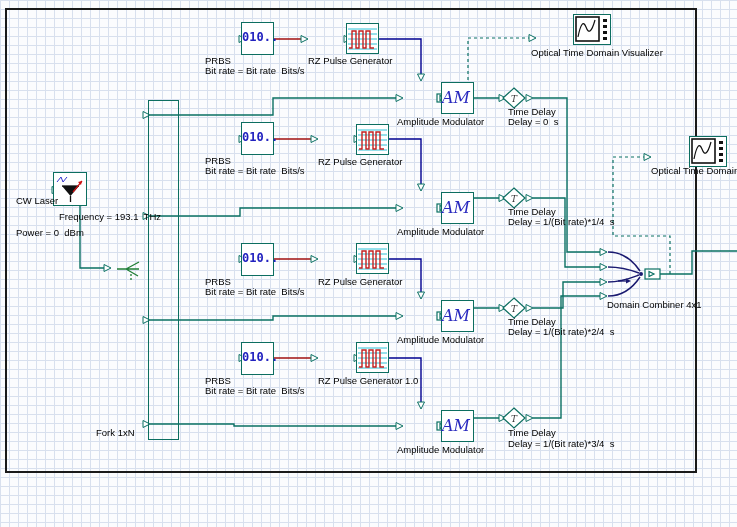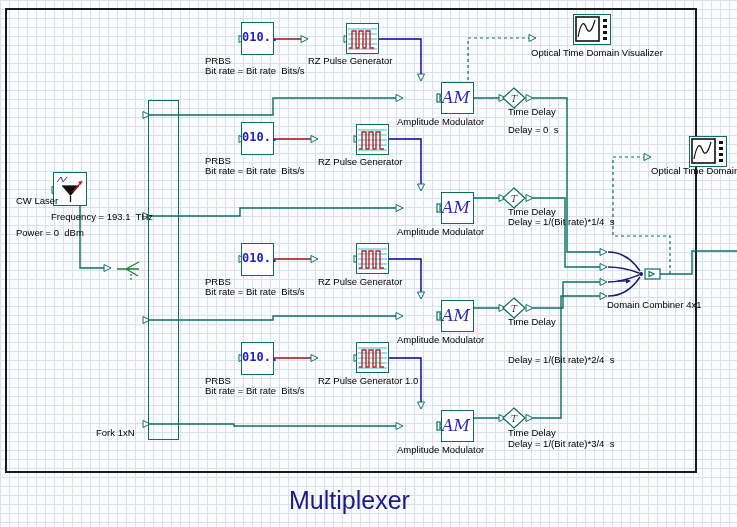--- a/index.html
+++ b/index.html
@@ -110,21 +110,21 @@
     <svg width="32" height="32">
       <polyline points="3,9 7,4 9,9 13,4" stroke="#3333cc" stroke-width="1" fill="none"></polyline>
       <polygon points="8,13 25,13 16.5,23" fill="#111"></polygon>
       <line x1="16.5" y1="23" x2="16.5" y2="29" stroke="#111" stroke-width="1.3"></line>
       <line x1="8" y1="13" x2="25" y2="13" stroke="#111" stroke-width="1.3"></line>
       <line x1="19" y1="19" x2="28" y2="8" stroke="#c11" stroke-width="1.2"></line>
       <polygon points="28,8 24,9 27,12" fill="#c11"></polygon>
     </svg>
   </div>
   <div class="lbl" style="left:16px;top:196px;">CW Laser</div>
-  <div class="lbl" style="left:24px;top:212px;padding-left:27px;">Frequency = 193.1  THz</div>
+  <div class="lbl" style="left:32px;top:212px;padding-left:27px;">Frequency = 193.1  THz</div>
   <div class="lbl" style="left:16px;top:228px;">Power = 0  dBm</div>
 
   <div class="blk" style="left:112px;top:100px;width:31px;height:340px;background:transparent;border-width:1.5px;"></div>
   <div class="lbl" style="left:96px;top:428px;">Fork 1xN</div>
 
   <div class="blk" style="left:205px;top:22px;width:33px;height:33px;">
     <span class="prbs-txt">010..</span>
     </div>
   <div class="lbl" style="left:205px;top:56px;">PRBS</div>
   <div class="lbl" style="left:205px;top:66px;">Bit rate = Bit rate  Bits/s</div>
@@ -133,21 +133,21 @@
       <path d="M1,5h29 M1,10h29 M1,15h29 M1,20h29 M1,25h29" stroke="#2fc2d8" stroke-width="1"></path>
       <path d="M2,24h3v-17h4v17h3v-17h4v17h3v-17h4v17h4" stroke="#c22020" stroke-width="1.4" fill="none"></path>
     </svg>
     </div>
   <div class="lbl" style="left:308px;top:56px;">RZ Pulse Generator</div>
   <div class="blk" style="left:405px;top:82px;width:33px;height:32px;">
     <span class="am-txt">AM</span>
     </div>
   <div class="lbl" style="left:397px;top:117px;">Amplitude Modulator</div>
   <div class="lbl" style="left:508px;top:107px;">Time Delay</div>
-  <div class="lbl" style="left:508px;top:125px;">Delay = 0  s</div>
+  <div class="lbl" style="left:508px;top:117px;">Delay = 0  s</div>
 
   <div class="blk" style="left:205px;top:122px;width:33px;height:33px;">
     <span class="prbs-txt">010..</span>
     </div>
   <div class="lbl" style="left:205px;top:156px;">PRBS</div>
   <div class="lbl" style="left:205px;top:166px;">Bit rate = Bit rate  Bits/s</div>
   <div class="blk" style="left:320px;top:124px;width:33px;height:31px;">
     <svg width="31" height="29">
       <path d="M1,5h29 M1,10h29 M1,15h29 M1,20h29 M1,25h29" stroke="#2fc2d8" stroke-width="1"></path>
       <path d="M2,24h3v-17h4v17h3v-17h4v17h3v-17h4v17h4" stroke="#c22020" stroke-width="1.4" fill="none"></path>
@@ -171,21 +171,21 @@
       <path d="M1,5h29 M1,10h29 M1,15h29 M1,20h29 M1,25h29" stroke="#2fc2d8" stroke-width="1"></path>
       <path d="M2,24h3v-17h4v17h3v-17h4v17h3v-17h4v17h4" stroke="#c22020" stroke-width="1.4" fill="none"></path>
     </svg>
     </div>
   <div class="lbl" style="left:318px;top:277px;">RZ Pulse Generator</div>
   <div class="blk" style="left:405px;top:300px;width:33px;height:32px;">
     <span class="am-txt">AM</span>
     </div>
   <div class="lbl" style="left:397px;top:335px;">Amplitude Modulator</div>
   <div class="lbl" style="left:508px;top:317px;">Time Delay</div>
-  <div class="lbl" style="left:508px;top:327px;margin-top:28px;">Delay = 1/(Bit rate)*2/4  s</div>
+  <div class="lbl" style="left:508px;top:327px;">Delay = 1/(Bit rate)*2/4  s</div>
 
   <div class="blk" style="left:205px;top:342px;width:33px;height:33px;">
     <span class="prbs-txt">010..</span>
     </div>
   <div class="lbl" style="left:205px;top:376px;">PRBS</div>
   <div class="lbl" style="left:205px;top:386px;">Bit rate = Bit rate  Bits/s</div>
   <div class="blk" style="left:320px;top:342px;width:33px;height:31px;">
     <svg width="31" height="29">
       <path d="M1,5h29 M1,10h29 M1,15h29 M1,20h29 M1,25h29" stroke="#2fc2d8" stroke-width="1"></path>
       <path d="M2,24h3v-17h4v17h3v-17h4v17h3v-17h4v17h4" stroke="#c22020" stroke-width="1.4" fill="none"></path>
@@ -218,15 +218,14 @@
       <rect x="2" y="2" width="23" height="24" fill="#fff" stroke="#111" stroke-width="1.6"></rect>
       <path d="M4,22 Q8,2 12,12 Q16,23 21,5" stroke="#111" stroke-width="1.2" fill="none"></path>
       <rect x="29" y="4" width="4" height="3" fill="#111"></rect>
         <rect x="29" y="10" width="4" height="3" fill="#111"></rect>
       <rect x="29" y="16" width="4" height="3" fill="#111"></rect>
         <rect x="29" y="22" width="4" height="3" fill="#111"></rect>
     </svg>
     </div>
   <div class="lbl" style="left:651px;top:166px;">Optical Time Domain Visualizer</div>
 
-  <div class="title">Multiplexer</div>
 
 </div>
 
 </body></html>

